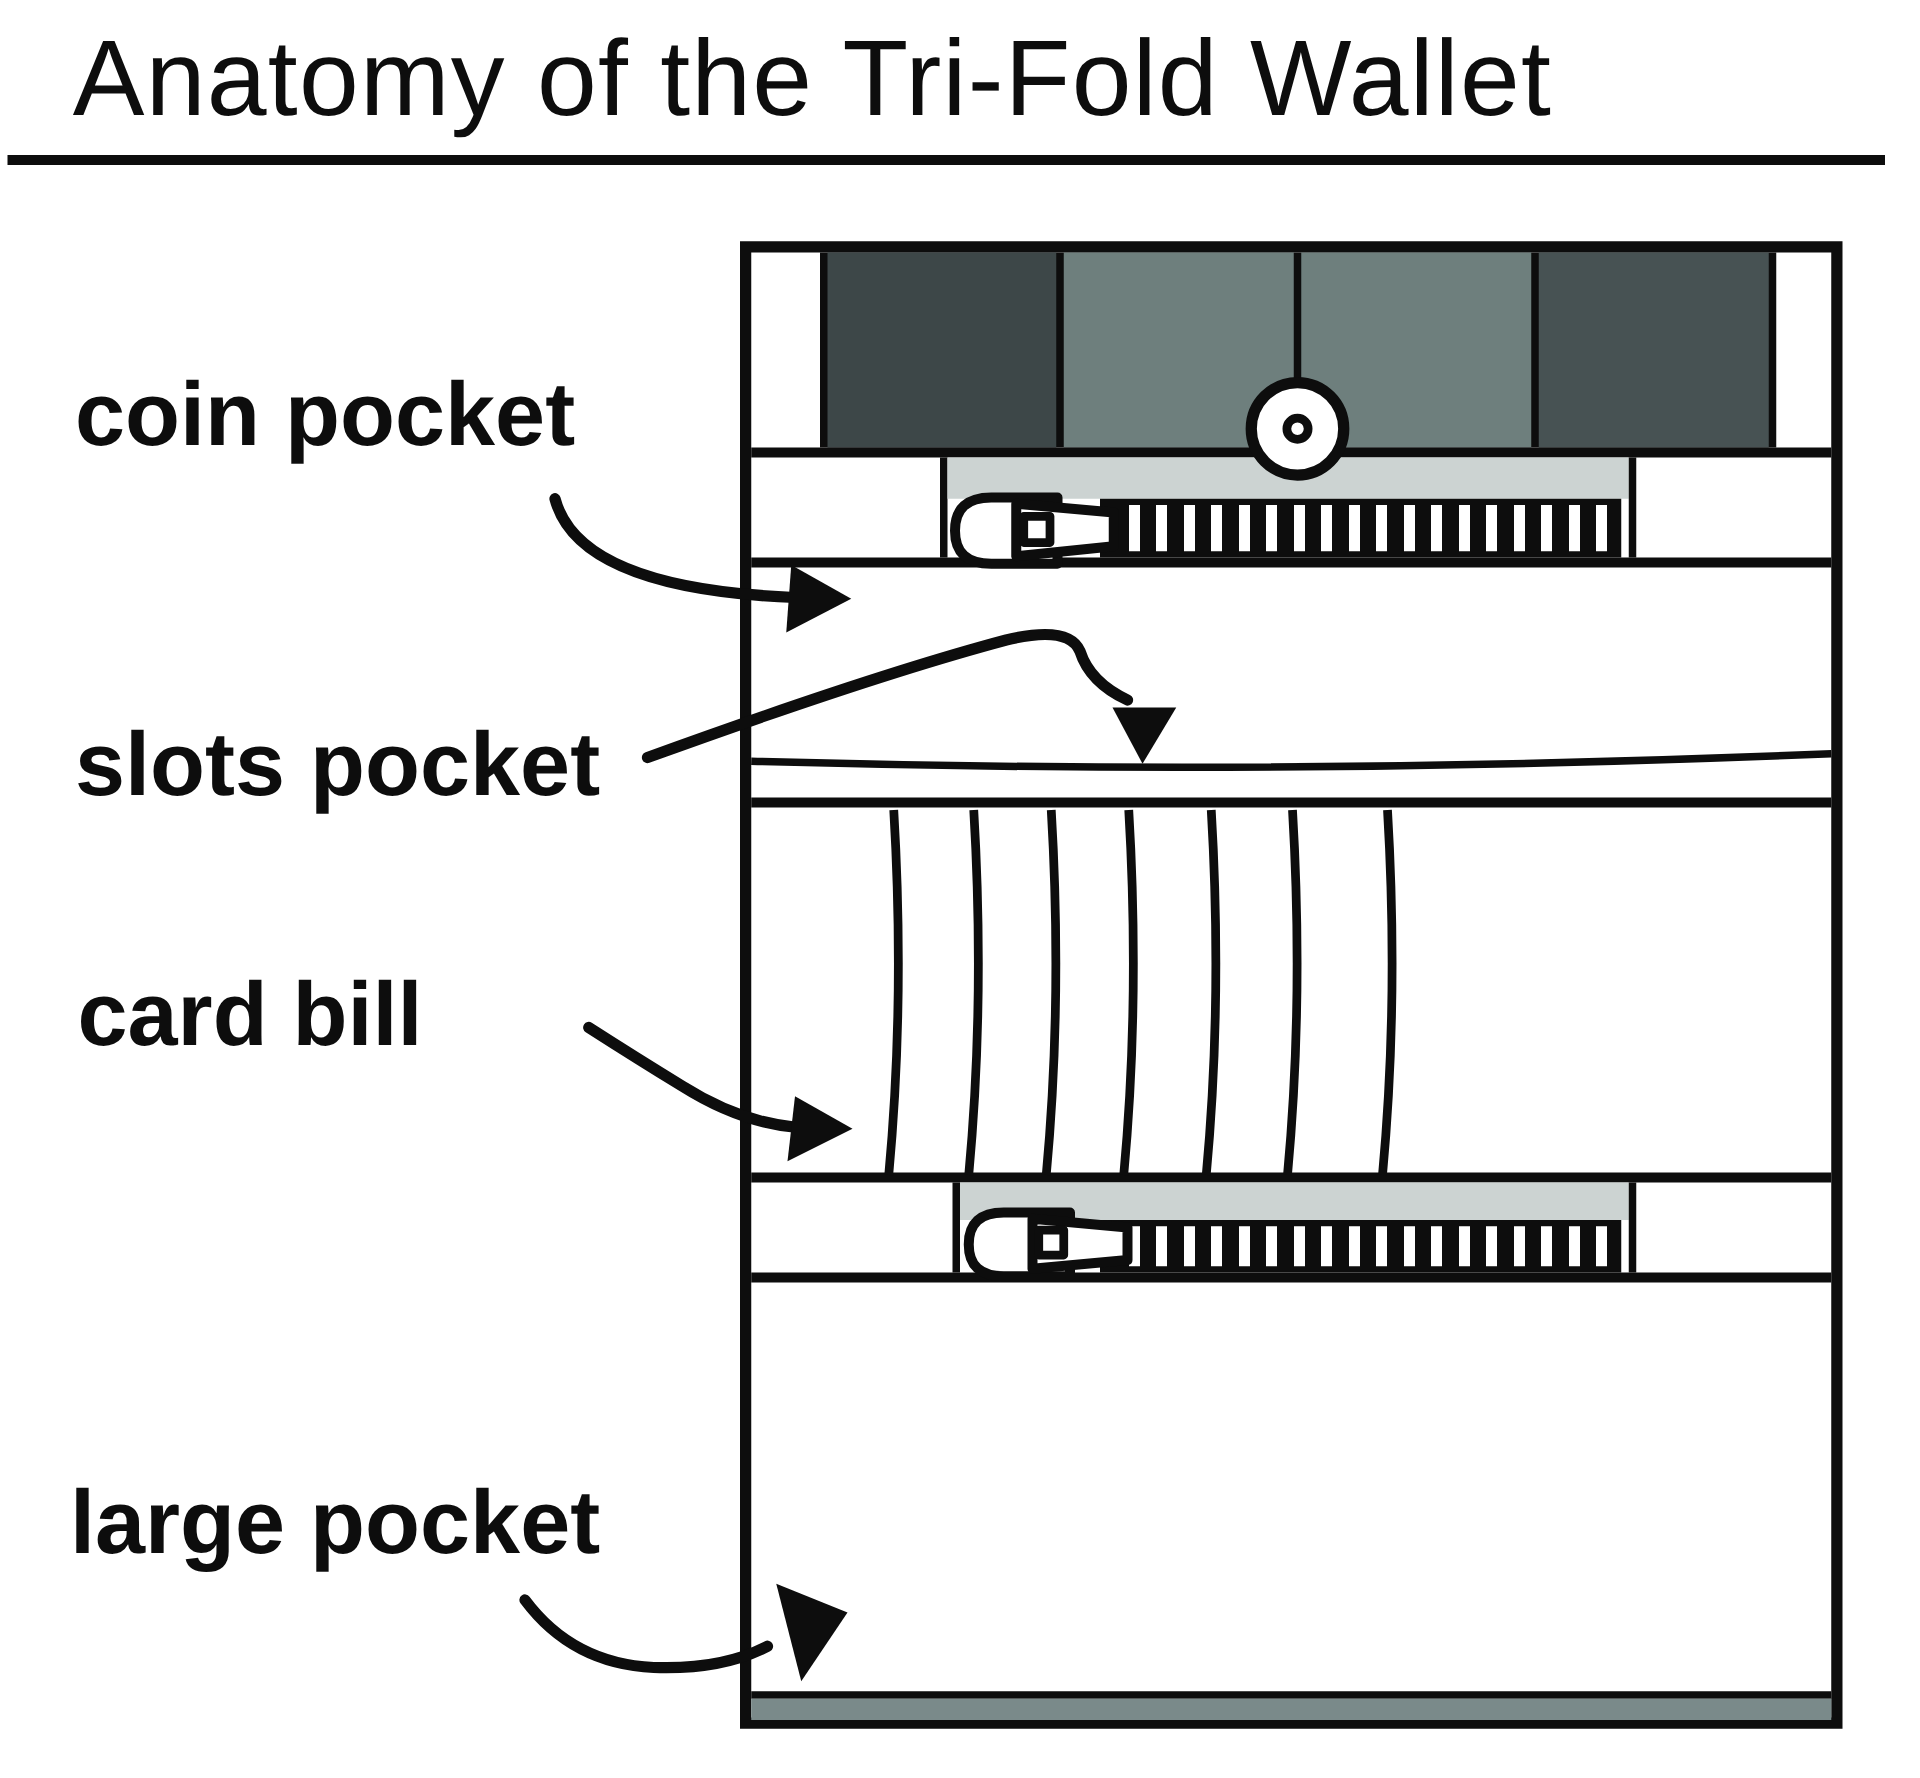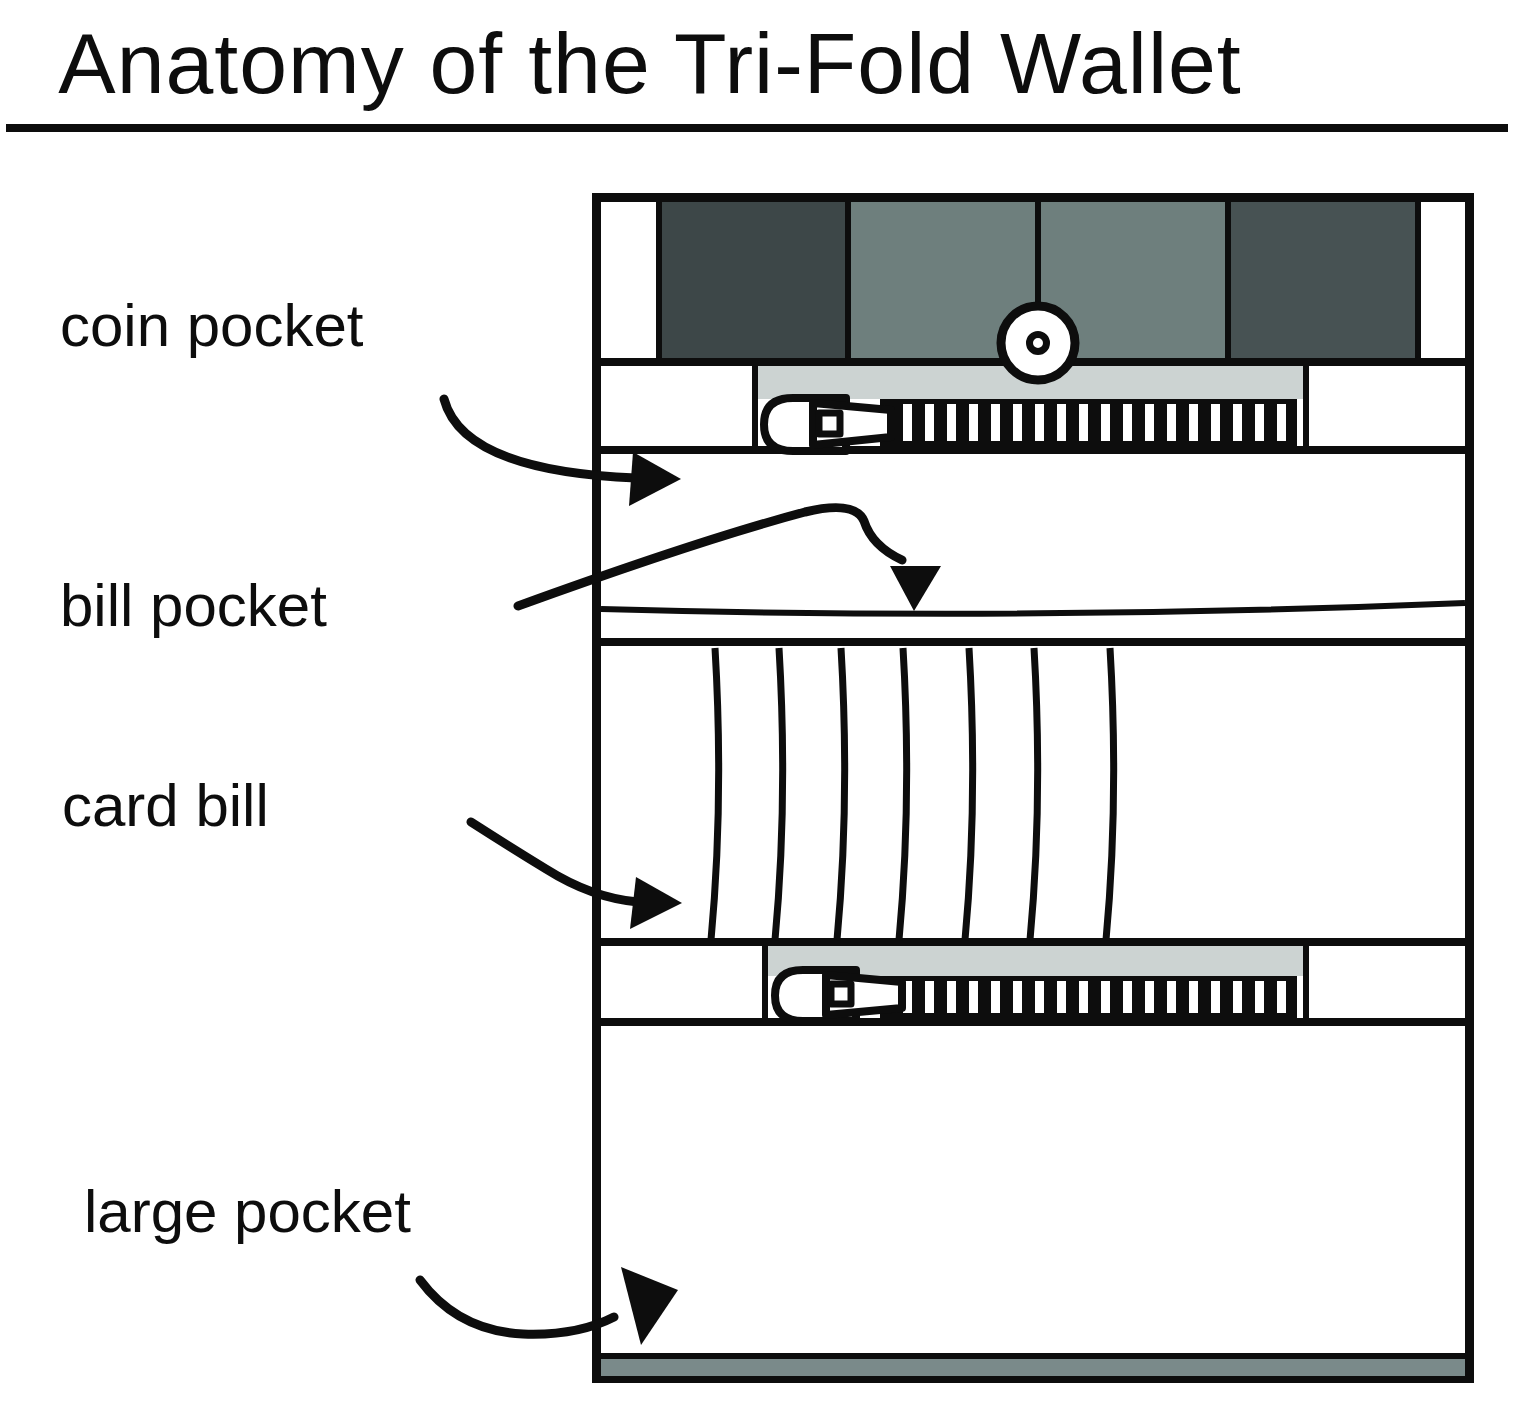--- a/index.html
+++ b/index.html
@@ -7,27 +7,27 @@
     width:1536px;height:1422px;position:relative;overflow:hidden;
     font-family:"Liberation Sans", sans-serif;color:var(--ink,#111);
   }
   .title{
     position:absolute;left:0;top:14px;width:1300px;text-align:center;
     font-size:86px;font-weight:300;letter-spacing:1px;color:var(--ink);
     font-stretch:condensed;
   }
   .title-rule{position:absolute;left:6px;top:124px;width:1502px;height:8px;background:var(--ink);}
   .lbl{
-    position:absolute;font-size:60px;font-weight:400;line-height:1;
+    position:absolute;font-size:72px;font-weight:700;line-height:1;
     letter-spacing:0px;color:var(--ink);white-space:nowrap;font-stretch:condensed;
   }
   #lbl-coin{left:60px;top:296px;}
   #lbl-bill{left:60px;top:576px;}
   #lbl-card{left:62px;top:776px;}
-  #lbl-large{left:56px;top:1182px;margin-left:28px;}
+  #lbl-large{left:56px;top:1182px;}
 
   
   .wallet{
     position:absolute;left:592px;top:193px;width:882px;height:1190px;
     border:9px solid var(--ink);box-sizing:border-box;background:#fff;
   }
   .wallet .abs{position:absolute;}
   .panel-strip{left:55px;top:0;width:765px;height:156px;background:var(--ink);}
   .panel{position:absolute;top:0;height:156px;}
   .panel.p1{left:6px;width:183px;background:var(--panel_dark);}
@@ -48,21 +48,21 @@
   svg .fillink{fill:var(--ink);stroke:none;}
   svg .white{fill:#fff;stroke:var(--ink);}
 </style>
 </head>
 <body>
 
 <div class="title">Anatomy of the Tri-Fold Wallet</div>
 <div class="title-rule"></div>
 
 <div class="lbl" id="lbl-coin">coin pocket</div>
-<div class="lbl" id="lbl-bill">bill pocket</div>
+<div class="lbl" id="lbl-bill">slots pocket</div>
 <div class="lbl" id="lbl-card">card bill</div>
 <div class="lbl" id="lbl-large">large pocket</div>
 
 <div class="wallet">
 
   <div class="abs panel-strip">
     <div class="panel p1"></div>
     <div class="panel p2"></div>
     <div class="panel p3"></div>
     <div class="panel p4"></div>

